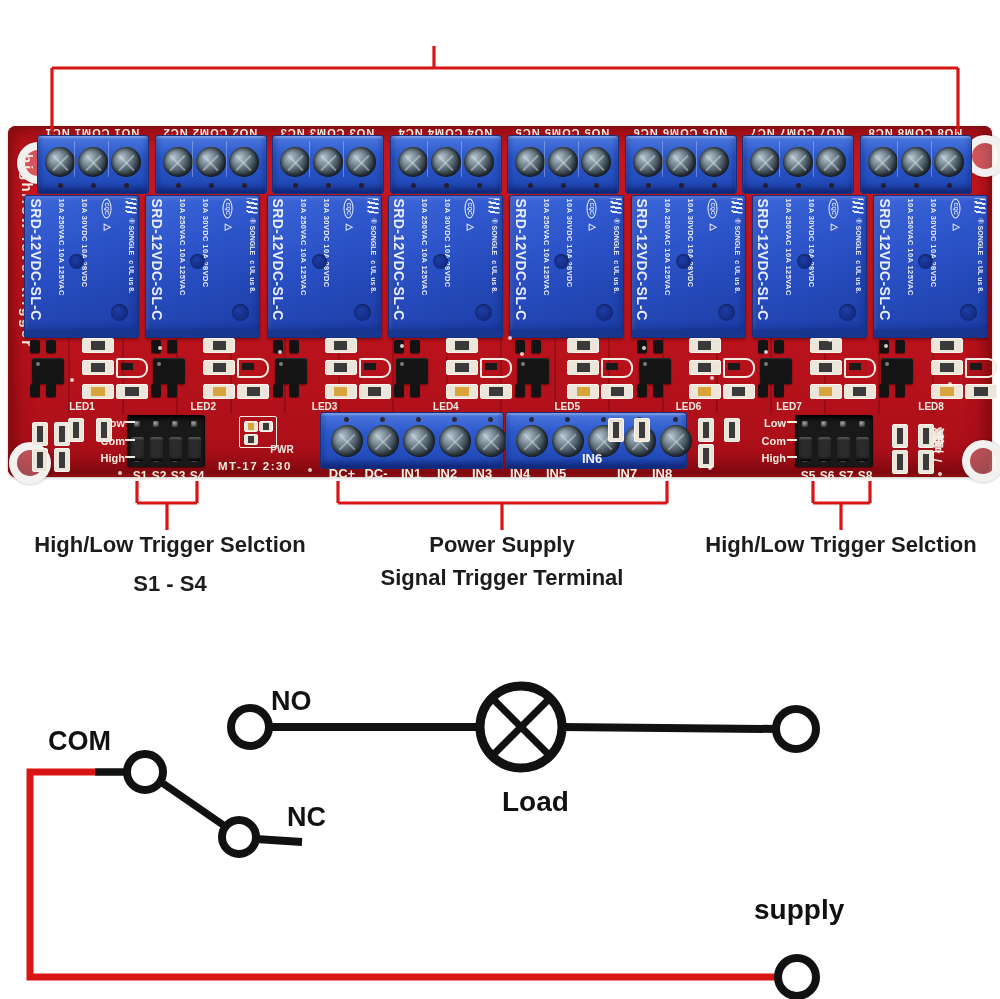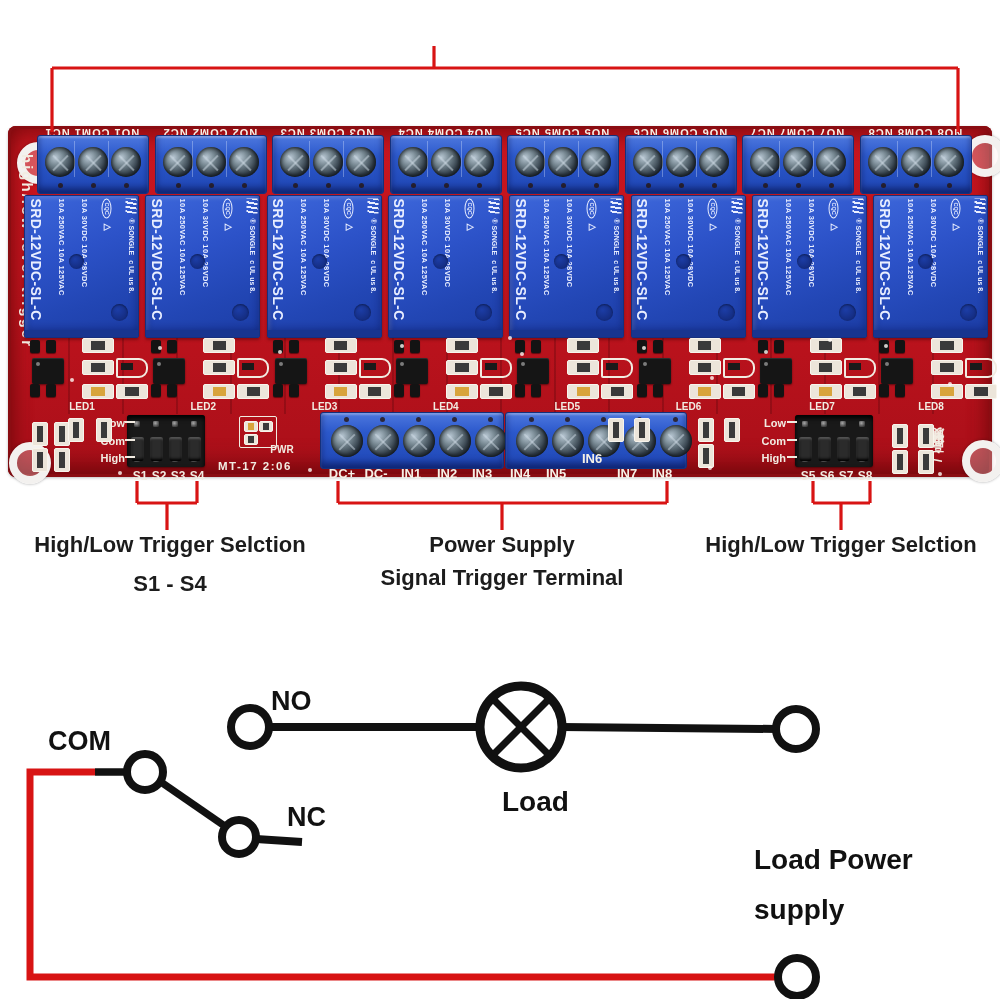--- a/index.html
+++ b/index.html
@@ -131,42 +131,41 @@
 
   <div class="ann note" style="left:342px;top:566px;width:320px;">Signal Trigger Terminal</div>
   <div class="ann note" style="left:342px;top:533px;width:320px;">Power Supply</div>
 
   <div class="ann note" style="left:681px;top:533px;width:320px;">High/Low Trigger Selction</div>
 
   <div class="schlabel" style="left:48px;top:726px;font-size:27px;">COM</div>
   <div class="schlabel" style="left:271px;top:686px;font-size:27px;">NO</div>
   <div class="schlabel" style="left:287px;top:802px;font-size:27px;">NC</div>
   <div class="schlabel" style="left:502px;top:786px;font-size:28px;">Load</div>
-  <div class="schlabel" style="left:754px;top:844px;font-size:28px;">Load Power</div>
   <div class="schlabel" style="left:754px;top:894px;font-size:28px;">supply</div>
 
   <div id="board">
     <div class="tracezone"></div>
 
     <div class="hole" style="left:9px;top:16px;"></div>
     <div class="hole" style="left:956px;top:9px;"></div>
     <div class="hole" style="left:1px;top:316px;"></div>
     <div class="hole" style="left:954px;top:314px;"></div>
 
     <div class="silk vtext" style="left:11px;top:28px;height:310px;font-size:15px;">high/low level trigger</div>
     <div class="silk vtext" style="left:56px;top:34px;height:40px;font-size:13px;">8</div>
     <div class="silk vtext" style="left:922px;top:168px;height:170px;font-size:12px;transform:rotate(180deg);">高/低电平触发</div>
 
     <div class="silkbox" style="left:231px;top:290px;width:36px;height:30px;">
       <div class="chip led" style="left:4px;top:4px;width:12px;height:9px;"></div>
       <div class="chip" style="left:19px;top:4px;width:12px;height:9px;"></div>
       <div class="chip" style="left:4px;top:17px;width:12px;height:9px;"></div>
     </div>
     <div class="silk" style="left:252px;top:318px;width:44px;font-size:10px;text-align:center;">PWR</div>
-    <div class="silk" style="left:210px;top:334px;font-size:11.5px;letter-spacing:1.5px;">MT-17 2:06</div>
+    <div class="silk" style="left:210px;top:334px;font-size:11.5px;letter-spacing:1.5px;">MT-17 2:30</div>
 
     <div class="jrow-label" style="left:79px;top:291px;">Low</div>
     <div class="jrow-label" style="left:79px;top:309px;">Com</div>
     <div class="jrow-label" style="left:79px;top:326px;">High</div>
 
     <div class="jrow-label" style="left:740px;top:291px;">Low</div>
     <div class="jrow-label" style="left:740px;top:309px;">Com</div>
     <div class="jrow-label" style="left:740px;top:326px;">High</div>
   <div class="top-label" style="left: 29px; top: 0px; width: 110px;">NO1  COM1  NC1</div>
       <div class="tblock" style="left: 29px; top: 9px; width: 110px;">
@@ -440,21 +439,21 @@
       <div class="trans" style="left: 749.8px; top: 214px;"></div>
       <div class="trans" style="left: 765.8px; top: 214px;"></div>
       <div class="chip" style="left: 801.8px; top: 212px; width: 30px; height: 13px;"></div>
       <div class="opto" style="left: 751.8px; top: 232px;"></div>
       <div class="chip" style="left: 801.8px; top: 234px; width: 30px; height: 13px;"></div>
       <div class="diode" style="left: 835.8px; top: 232px;"></div>
       <div class="chip led" style="left: 801.8px; top: 258px; width: 30px; height: 13px;"></div>
       <div class="chip" style="left: 835.8px; top: 258px; width: 30px; height: 13px;"></div>
       <div class="trans" style="left: 749.8px; top: 258px;"></div>
       <div class="trans" style="left: 765.8px; top: 258px;"></div>
-      <div class="led-label" style="left: 784px; top: 275px;">LED7</div>
+      <div class="led-label" style="left: 751px; top: 275px;">LED7</div>
       <div class="top-label" style="left: 851.5px; top: 0px; width: 110px;">NO8  COM8  NC8</div>
       <div class="tblock" style="left: 851.5px; top: 9px; width: 110px;">
         <div class="screw" style="left: 7px; top: 11px; width: 30px; height: 30px;"></div>
         <div class="screw" style="left: 40px; top: 11px; width: 30px; height: 30px;"></div>
         <div class="screw" style="left: 73px; top: 11px; width: 30px; height: 30px;"></div>
         <div class="tdivider" style="left: 36px;"></div>
         <div class="tdivider" style="left: 70px;"></div>
         <div class="pinhole" style="left: 20px; top: 47px;"></div>
         <div class="pinhole" style="left: 53px; top: 47px;"></div>
         <div class="pinhole" style="left: 86px; top: 47px;"></div>

